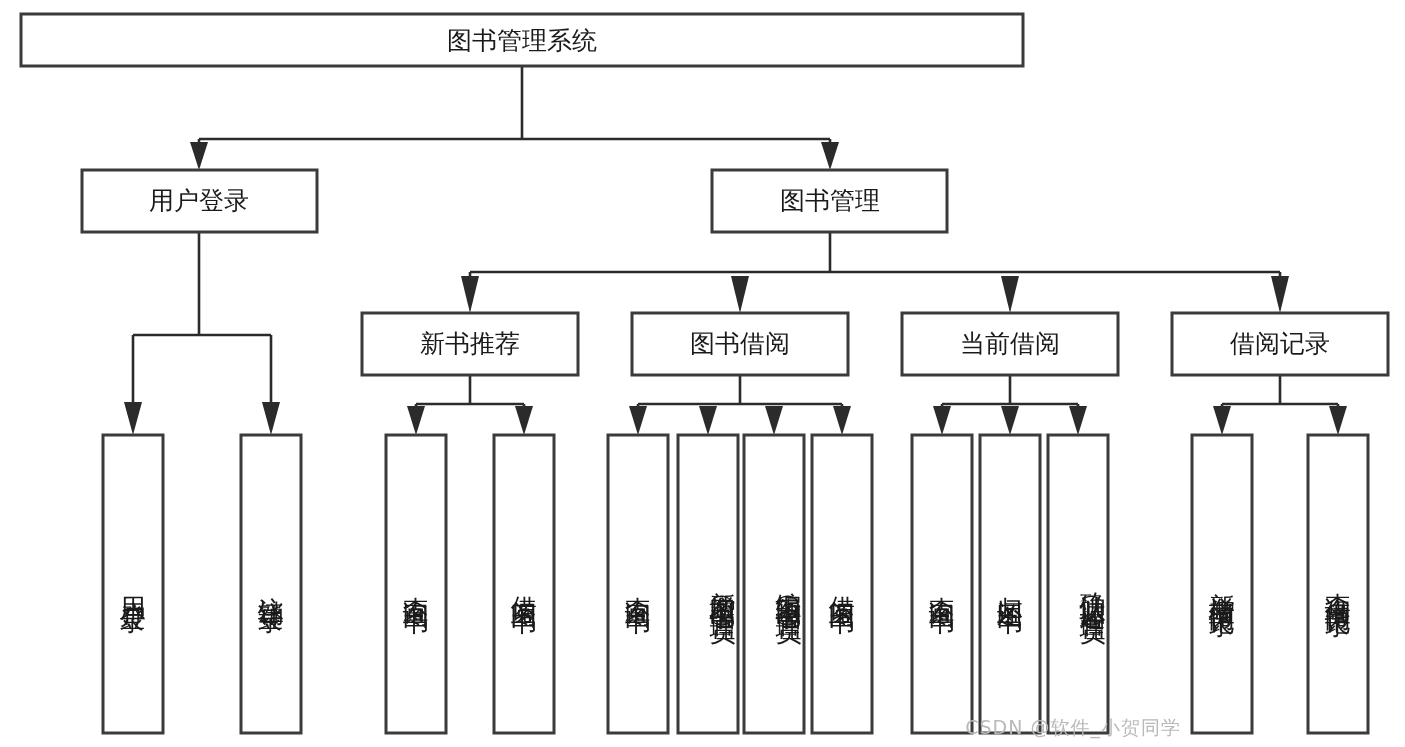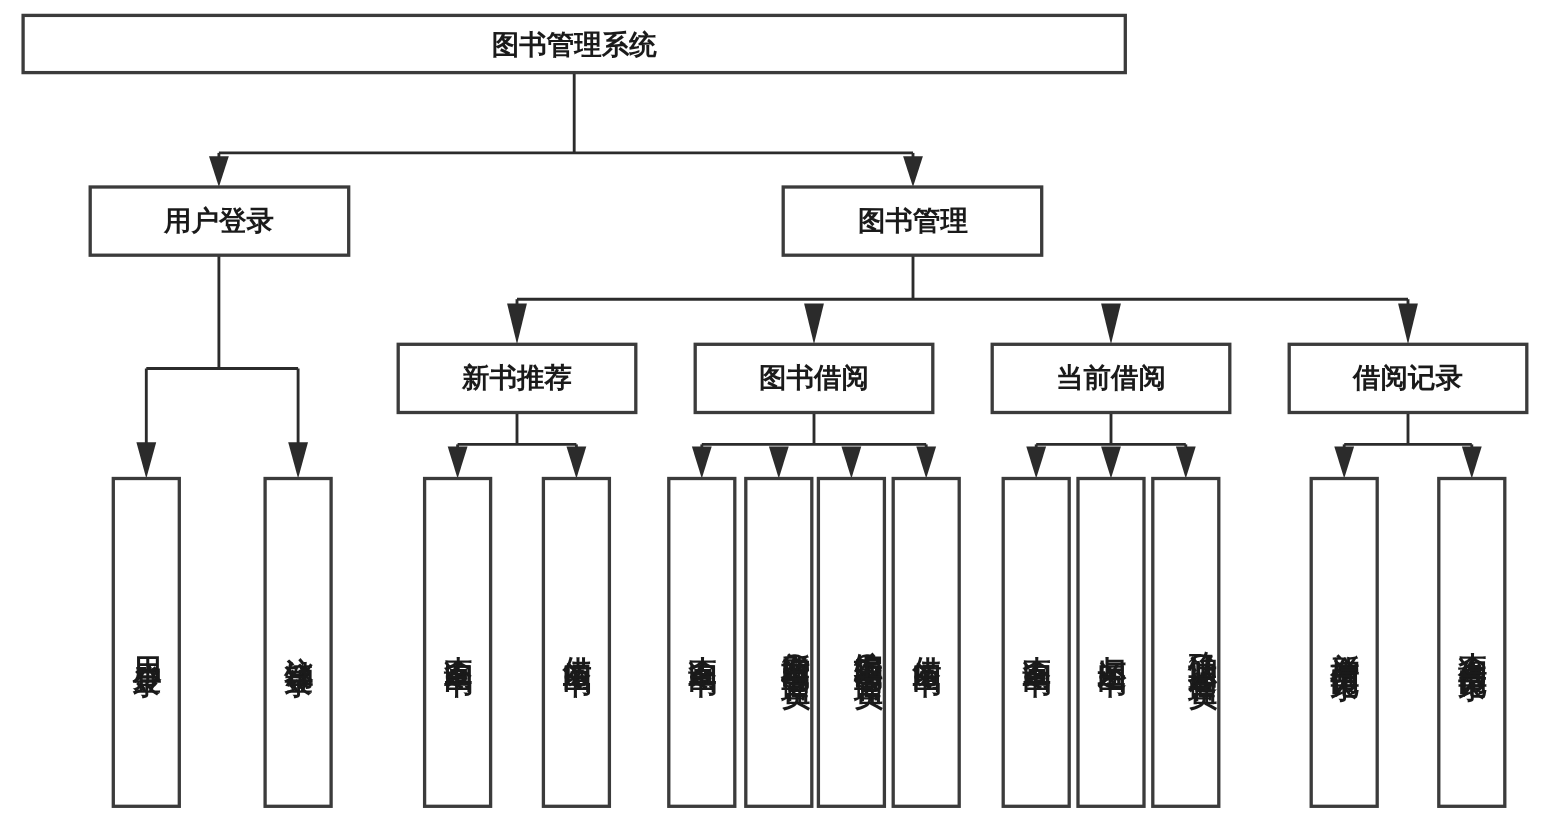--- a/index.html
+++ b/index.html
@@ -12,21 +12,20 @@
     height: 747px;
     font-family: "DejaVu Sans", "Liberation Sans", sans-serif;
     overflow: hidden;
     position: relative;
   }
   #diagram-root {
     position: relative;
     width: 1191px;
     height: 747px;
     background: #ffffff;
-    font-weight: bold;
   }
   svg.diagram-canvas {
     position: absolute;
     left: 0;
     top: 0;
     width: 1405px;
     height: 747px;
   }
   .node-box {
     fill: #ffffff;
@@ -220,13 +219,14 @@
   <div class="leaf-label" style="left:744px; top:435px; width:60px; height:298px; align-items:flex-start; padding-top:10px; box-sizing:border-box;">编辑图书（管理员）</div>
   <div class="leaf-label" style="left:812px; top:435px; width:60px; height:298px;">借阅图书</div>
 
   <div class="leaf-label" style="left:912px; top:435px; width:60px; height:298px;">查询图书</div>
   <div class="leaf-label" style="left:980px; top:435px; width:60px; height:298px;">归还图书</div>
   <div class="leaf-label" style="left:1048px; top:435px; width:60px; height:298px; align-items:flex-start; padding-top:10px; box-sizing:border-box;">确认归还（管理员）</div>
 
   <div class="leaf-label" style="left:1192px; top:435px; width:60px; height:298px;">新增借阅记录</div>
   <div class="leaf-label" style="left:1308px; top:435px; width:60px; height:298px;">查询借阅记录</div>
 
+  <div class="watermark">CSDN @软件_小贺同学</div>
 </div>
 
 </body></html>

